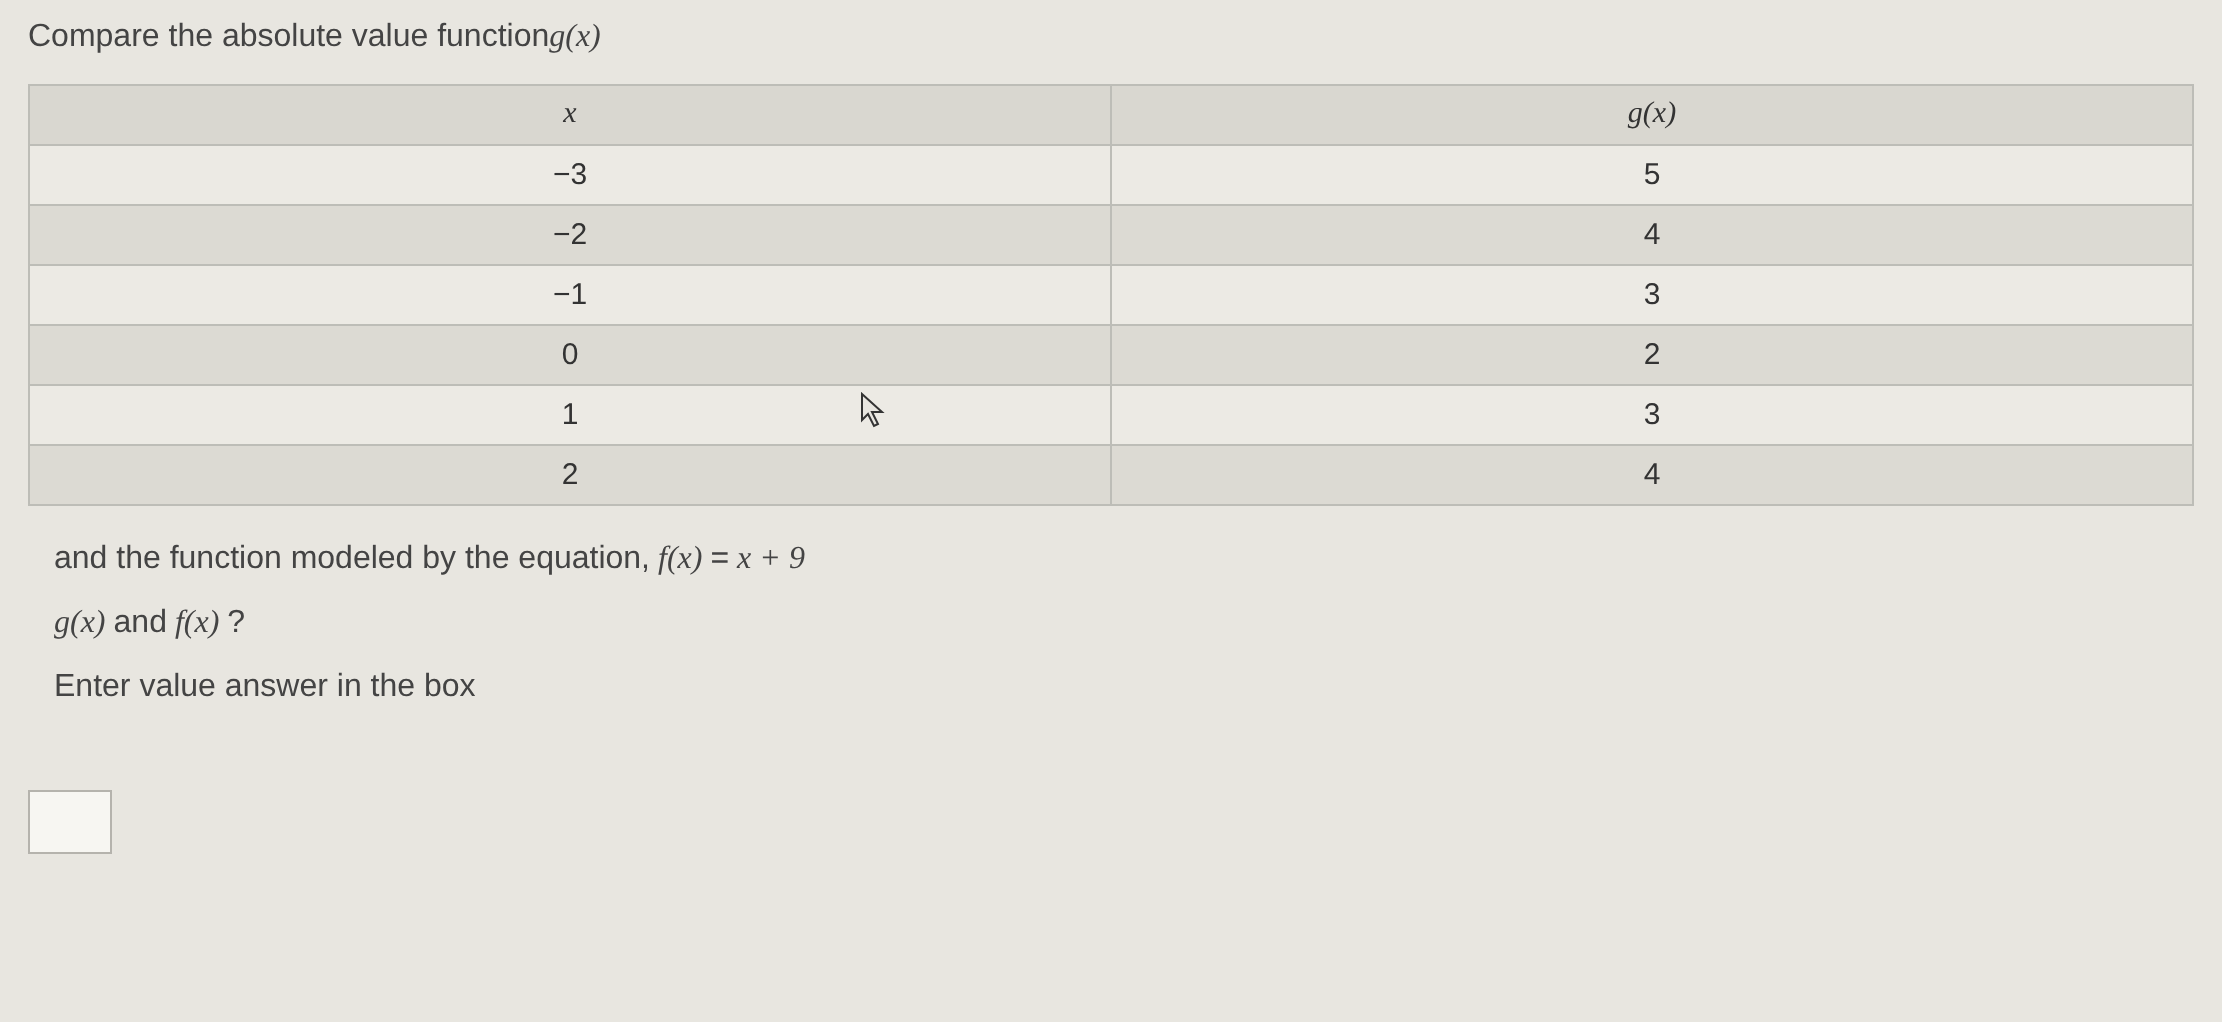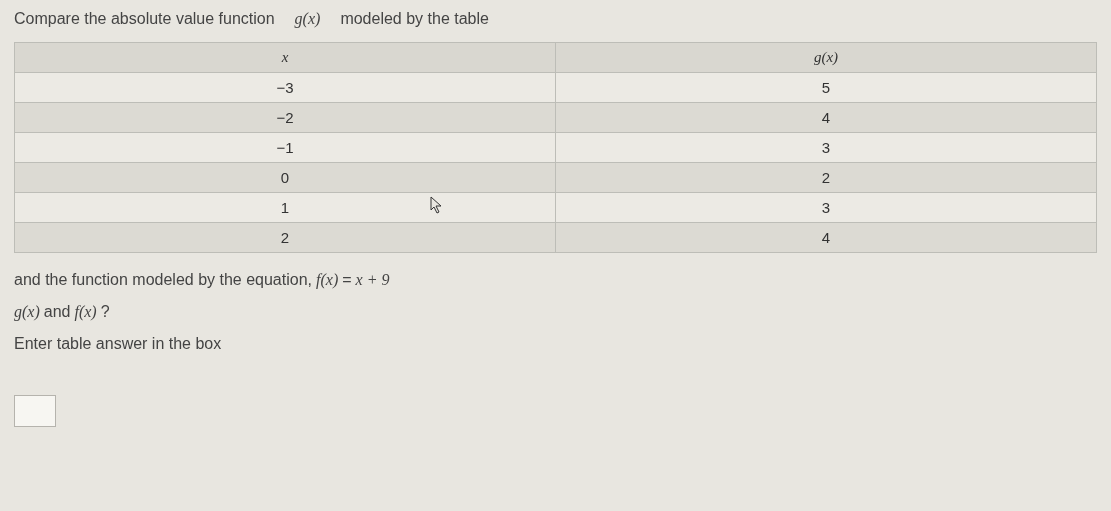--- a/index.html
+++ b/index.html
@@ -15,21 +15,21 @@
     padding: 10px 14px;
     position: relative;
   }
   .prompt-line {
     font-size: 16px;
     color: #444;
     margin-bottom: 14px;
     display: flex;
     align-items: baseline;
     flex-wrap: wrap;
-    gap: 20px;
+    gap: 0;
   }
   .math-i { font-style: italic; font-family: "Times New Roman", serif; }
   table.data {
     width: 100%;
     border-collapse: collapse;
     table-layout: fixed;
     margin-bottom: 18px;
     border: 1px solid #bdbdb7;
   }
   table.data th, table.data td {
@@ -43,21 +43,21 @@
   table.data th {
     background: #d9d7d0;
     font-style: italic;
     font-family: "Times New Roman", serif;
   }
   table.data tr:nth-child(odd) td { background: #eceae4; }
   table.data tr:nth-child(even) td { background: #dcdad3; }
   .below {
     font-size: 16px;
     color: #444;
-    margin: 10px 0 14px 0;
+    margin: 10px 0 14px 13px;
     display: flex;
     align-items: center;
     flex-wrap: wrap;
     gap: 4px;
   }
   .answer-box {
     width: 42px;
     height: 32px;
     border: 1px solid #b5b3ad;
     background: #f7f6f2;
@@ -73,21 +73,20 @@
   }
 </style>
 </head>
 <body>
 
 <div class="page">
 
   <div class="prompt-line">
     <span>Compare the absolute value function</span>
     <span class="math-i">g(x)</span>
-    <span>modeled by the table</span>
   </div>
 
   <table class="data">
     <thead>
       <tr>
         <th>x</th>
         <th>g(x)</th>
       </tr>
     </thead>
     <tbody>
@@ -125,21 +124,21 @@
     <span class="math-i">x + 9</span>
   </div>
 
   <div class="below">
     <span class="math-i">g(x)</span>
     <span>and</span>
     <span class="math-i">f(x)</span>
     <span>?</span>
   </div>
 
-  <div class="below">Enter table answer in the box</div>
+  <div class="below">Enter value answer in the box</div>
 
   <input type="text" class="answer-box" value="" style="">
 
   <svg class="cursor" viewBox="0 0 14 18">
     <path d="M1 1 L1 14 L4 11 L7 17 L9 16 L6 10 L11 10 Z" fill="#e8e6e0" stroke="#333" stroke-width="1"></path>
   </svg>
 
 </div>
 
 </body></html>

